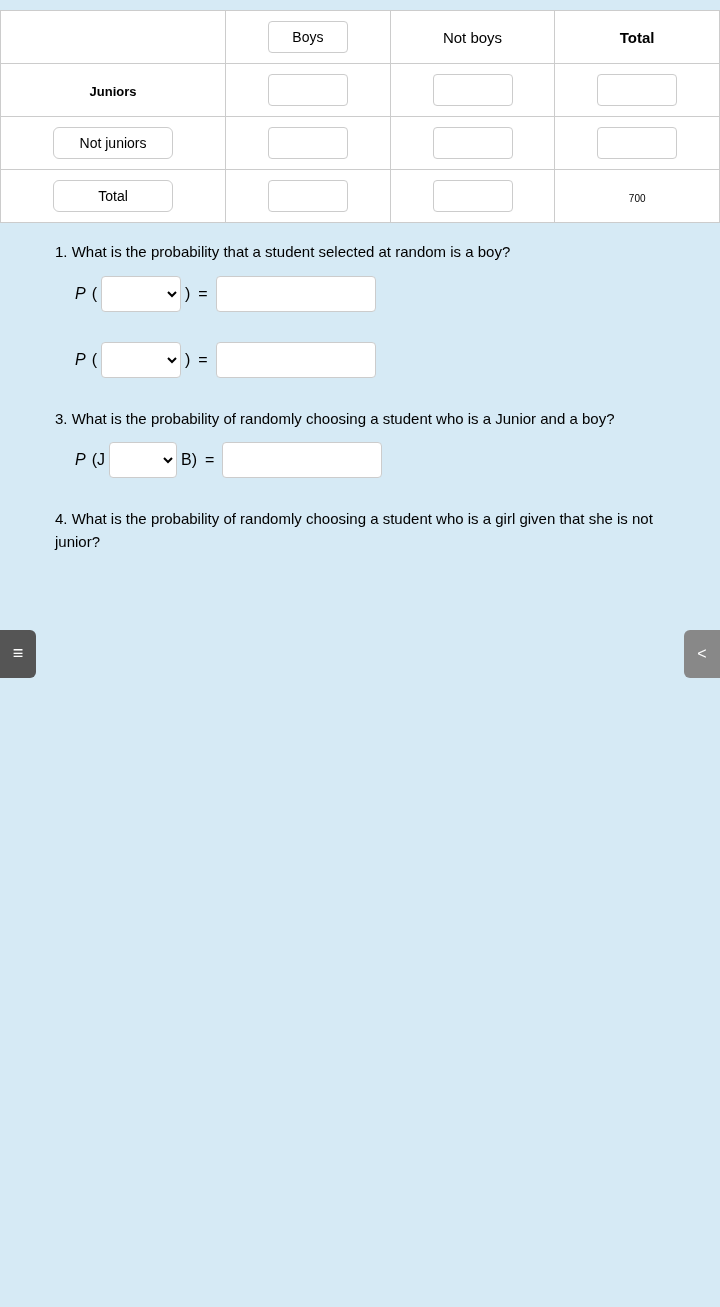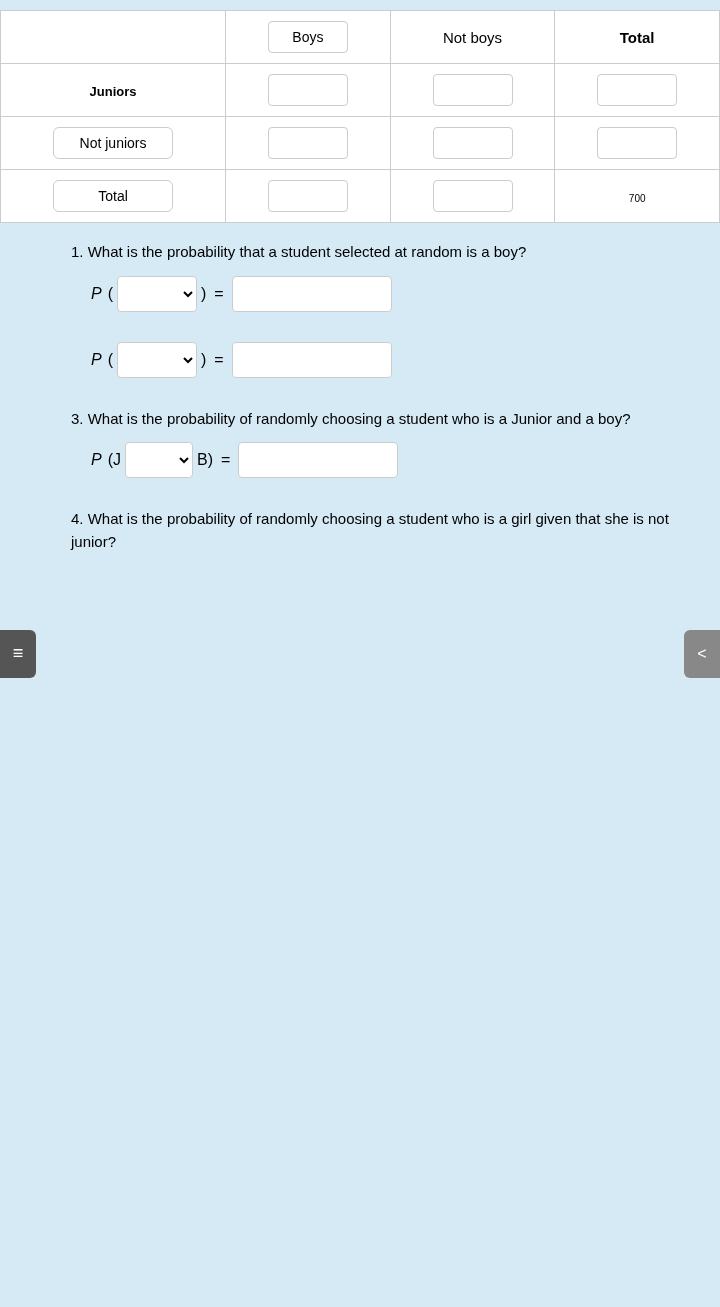--- a/index.html
+++ b/index.html
@@ -163,21 +163,20 @@
 
     .bold-label {
       font-weight: bold;
       font-size: 13px;
     }
 
     
     .questions-section {
       background: #d6eaf5;
       padding: 18px 40px 20px 55px;
-      margin-left: 16px;
     }
 
     .question {
       margin-bottom: 30px;
     }
 
     .question-text {
       font-size: 15px;
       line-height: 1.5;
       margin-bottom: 12px;

